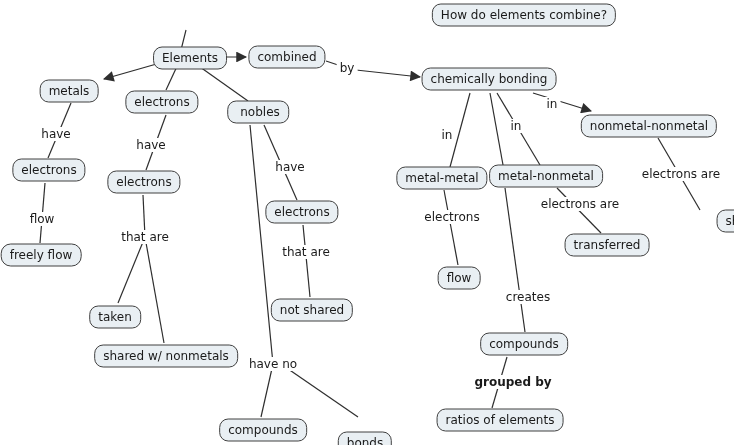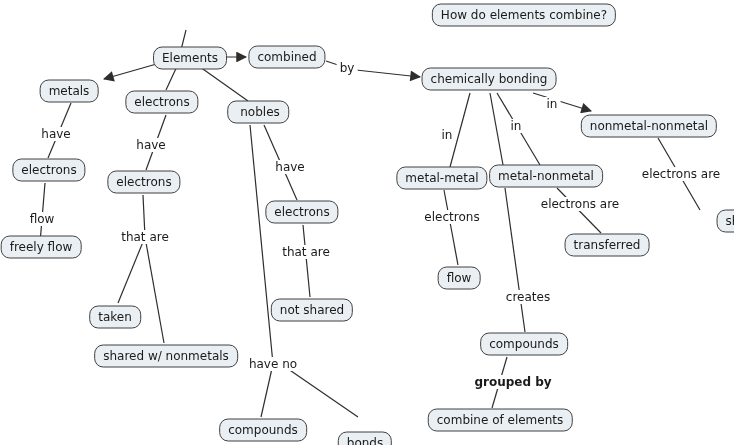--- a/index.html
+++ b/index.html
@@ -105,27 +105,27 @@
     <div class="node" style="left: 190px; top: 18px; margin-top: 40px;">Elements</div>
     <div class="node" style="left: 524px; top: 15px;">How do elements combine?</div>
     <div class="node" style="left: 287px; top: 57px;">combined</div>
     <div class="node" style="left: 489px; top: 79px;">chemically bonding</div>
     <div class="node" style="left: 69px; top: 91px;">metals</div>
     <div class="node" style="left: 162px; top: 102px;">electrons</div>
     <div class="node" style="left: 258px; top: 112px; padding-left: 12px;">nobles</div>
     <div class="node" style="left: 49px; top: 170px;">electrons</div>
     <div class="node" style="left: 144px; top: 182px;">electrons</div>
     <div class="node" style="left: 302px; top: 212px;">electrons</div>
-    <div class="node" style="left: 41px; top: 247px;">freely flow</div>
+    <div class="node" style="left: 41px; top: 255px; border-radius: 10px;">freely flow</div>
     <div class="node" style="left: 115px; top: 317px;">taken</div>
     <div class="node" style="left: 166px; top: 356px;">shared w/ nonmetals</div>
     <div class="node" style="left: 312px; top: 310px;">not shared</div>
     <div class="node" style="left: 263px; top: 430px;">compounds</div>
     <div class="node" style="left: 365px; top: 443px;">bonds</div>
     <div class="node" style="left: 442px; top: 178px;">metal-metal</div>
     <div class="node" style="left: 546px; top: 176px;">metal-nonmetal</div>
     <div class="node" style="left: 649px; top: 126px;">nonmetal-nonmetal</div>
     <div class="node" style="left: 459px; top: 278px;">flow</div>
     <div class="node" style="left: 607px; top: 245px;">transferred</div>
     <div class="node" style="left: 702px; top: 221px; margin-left: 44px;">shared</div>
     <div class="node" style="left: 524px; top: 344px;">compounds</div>
-    <div class="node" style="left: 500px; top: 420px;">combine of elements</div>
+    <div class="node" style="left: 500px; top: 420px;">ratios of elements</div>
   </div>
 
 </body></html>

